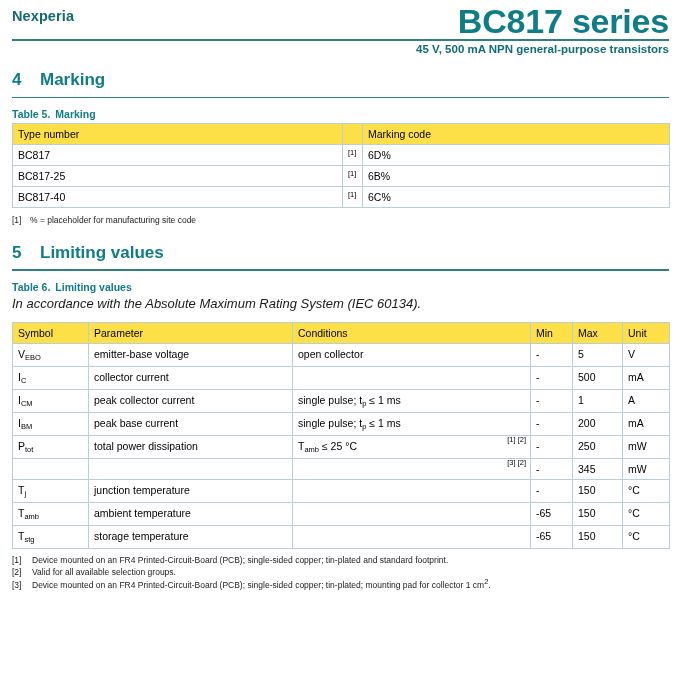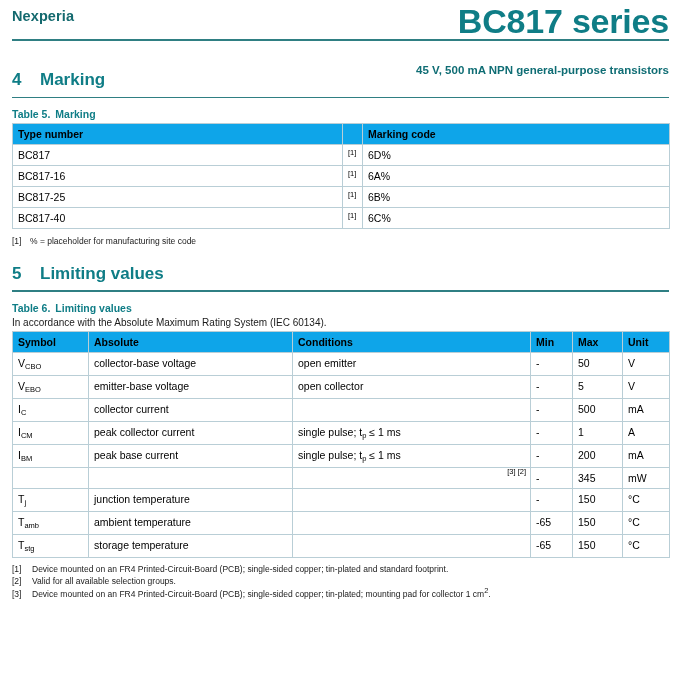--- a/index.html
+++ b/index.html
@@ -55,21 +55,20 @@
     height: 2px;
     background: #2f7f83;
   }
   .doc-subtitle {
     position: absolute;
     right: 12px;
     top: 43px;
     font-size: 11.5px;
     font-weight: bold;
     color: #0f6d74;
-    margin-top: 21px;
   }
 
   
   .section {
     position: relative;
     margin: 0 12px;
     padding-top: 2px;
   }
   .section-head {
     position: relative;
@@ -102,45 +101,46 @@
 
   
   .table-caption {
     font-size: 10.5px;
     font-weight: bold;
     color: #0f7d86;
     margin: 8px 0 3px 0;
   }
   .table-caption .cap-num { margin-right: 5px; margin-top: 40px; }
   .table-subcaption {
-    font-size: 10px;
+    font-size: 13px;
+    font-style: italic;
     color: #1a1a1a;
-    margin: 0 0 3px 0;
+    margin: 0 0 11px 0;
   }
 
   
   table.dt {
     border-collapse: collapse;
     width: 100%;
     font-size: 10.5px;
     table-layout: fixed;
   }
   table.dt th, table.dt td {
     border: 1px solid #b9ced6;
     padding: 3px 5px;
     text-align: left;
     vertical-align: top;
     line-height: 14px;
     height: 15px;
     box-sizing: border-box;
     overflow: hidden;
   }
   table.dt thead th {
-    background: #0ea5e9;
-    font-weight: bold;
+    background: #fde047;
+    font-weight: normal;
     height: 18px;
   }
   table.dt tbody td { background: #ffffff; }
   .fn-cell {
     text-align: right;
     padding-right: 3px;
     white-space: nowrap;
   }
   .fnref {
     font-size: 7.5px;
@@ -217,25 +217,20 @@
           <th>Type number</th>
           <th></th>
           <th>Marking code</th>
         </tr>
       </thead>
       <tbody>
         <tr>
           <td>BC817</td>
           <td class="fn-cell"><span class="fnref">[1]</span></td>
           <td>6D%</td>
-        </tr>
-        <tr>
-          <td>BC817-16</td>
-          <td class="fn-cell"><span class="fnref">[1]</span></td>
-          <td>6A%</td>
         </tr>
         <tr>
           <td>BC817-25</td>
           <td class="fn-cell"><span class="fnref">[1]</span></td>
           <td>6B%</td>
         </tr>
         <tr>
           <td>BC817-40</td>
           <td class="fn-cell"><span class="fnref">[1]</span></td>
           <td>6C%</td>
@@ -268,37 +263,29 @@
         <col style="width:76px">
         <col style="width:204px">
         <col style="width:238px">
         <col style="width:42px">
         <col style="width:50px">
         <col style="width:47px">
       </colgroup>
       <thead>
         <tr>
           <th>Symbol</th>
-          <th>Absolute</th>
+          <th>Parameter</th>
           <th>Conditions</th>
           <th>Min</th>
           <th>Max</th>
           <th>Unit</th>
         </tr>
       </thead>
       <tbody>
           <tr>
-            <td><span>V</span><sub>CBO</sub></td>
-            <td>collector-base voltage</td>
-            <td style="position: relative; white-space: nowrap;"><span>open emitter</span></td>
-            <td>-</td>
-            <td>50</td>
-            <td>V</td>
-          </tr>
-          <tr>
             <td><span>V</span><sub>EBO</sub></td>
             <td>emitter-base voltage</td>
             <td style="position: relative; white-space: nowrap;"><span>open collector</span></td>
             <td>-</td>
             <td>5</td>
             <td>V</td>
           </tr>
           <tr>
             <td><span>I</span><sub>C</sub></td>
             <td>collector current</td>
@@ -315,20 +302,28 @@
             <td>1</td>
             <td>A</td>
           </tr>
           <tr>
             <td><span>I</span><sub>BM</sub></td>
             <td>peak base current</td>
             <td style="position: relative; white-space: nowrap;"><span>single pulse; t</span><sub>p</sub><span> ≤ 1 ms</span></td>
             <td>-</td>
             <td>200</td>
             <td>mA</td>
+          </tr>
+          <tr>
+            <td><span>P</span><sub>tot</sub></td>
+            <td>total power dissipation</td>
+            <td style="position: relative; white-space: nowrap;"><span>T</span><sub>amb</sub><span> ≤ 25 °C</span><span class="fnref" style="position: absolute; right: 4px; top: 4px;">[1] [2]</span></td>
+            <td>-</td>
+            <td>250</td>
+            <td>mW</td>
           </tr>
           <tr>
             <td></td>
             <td></td>
             <td style="position: relative; white-space: nowrap;">
               <span class="fnref" style="position: absolute; right: 4px; top: 4px;">[3] [2]</span>
             </td>
             <td>-</td>
             <td>345</td>
             <td>mW</td>

